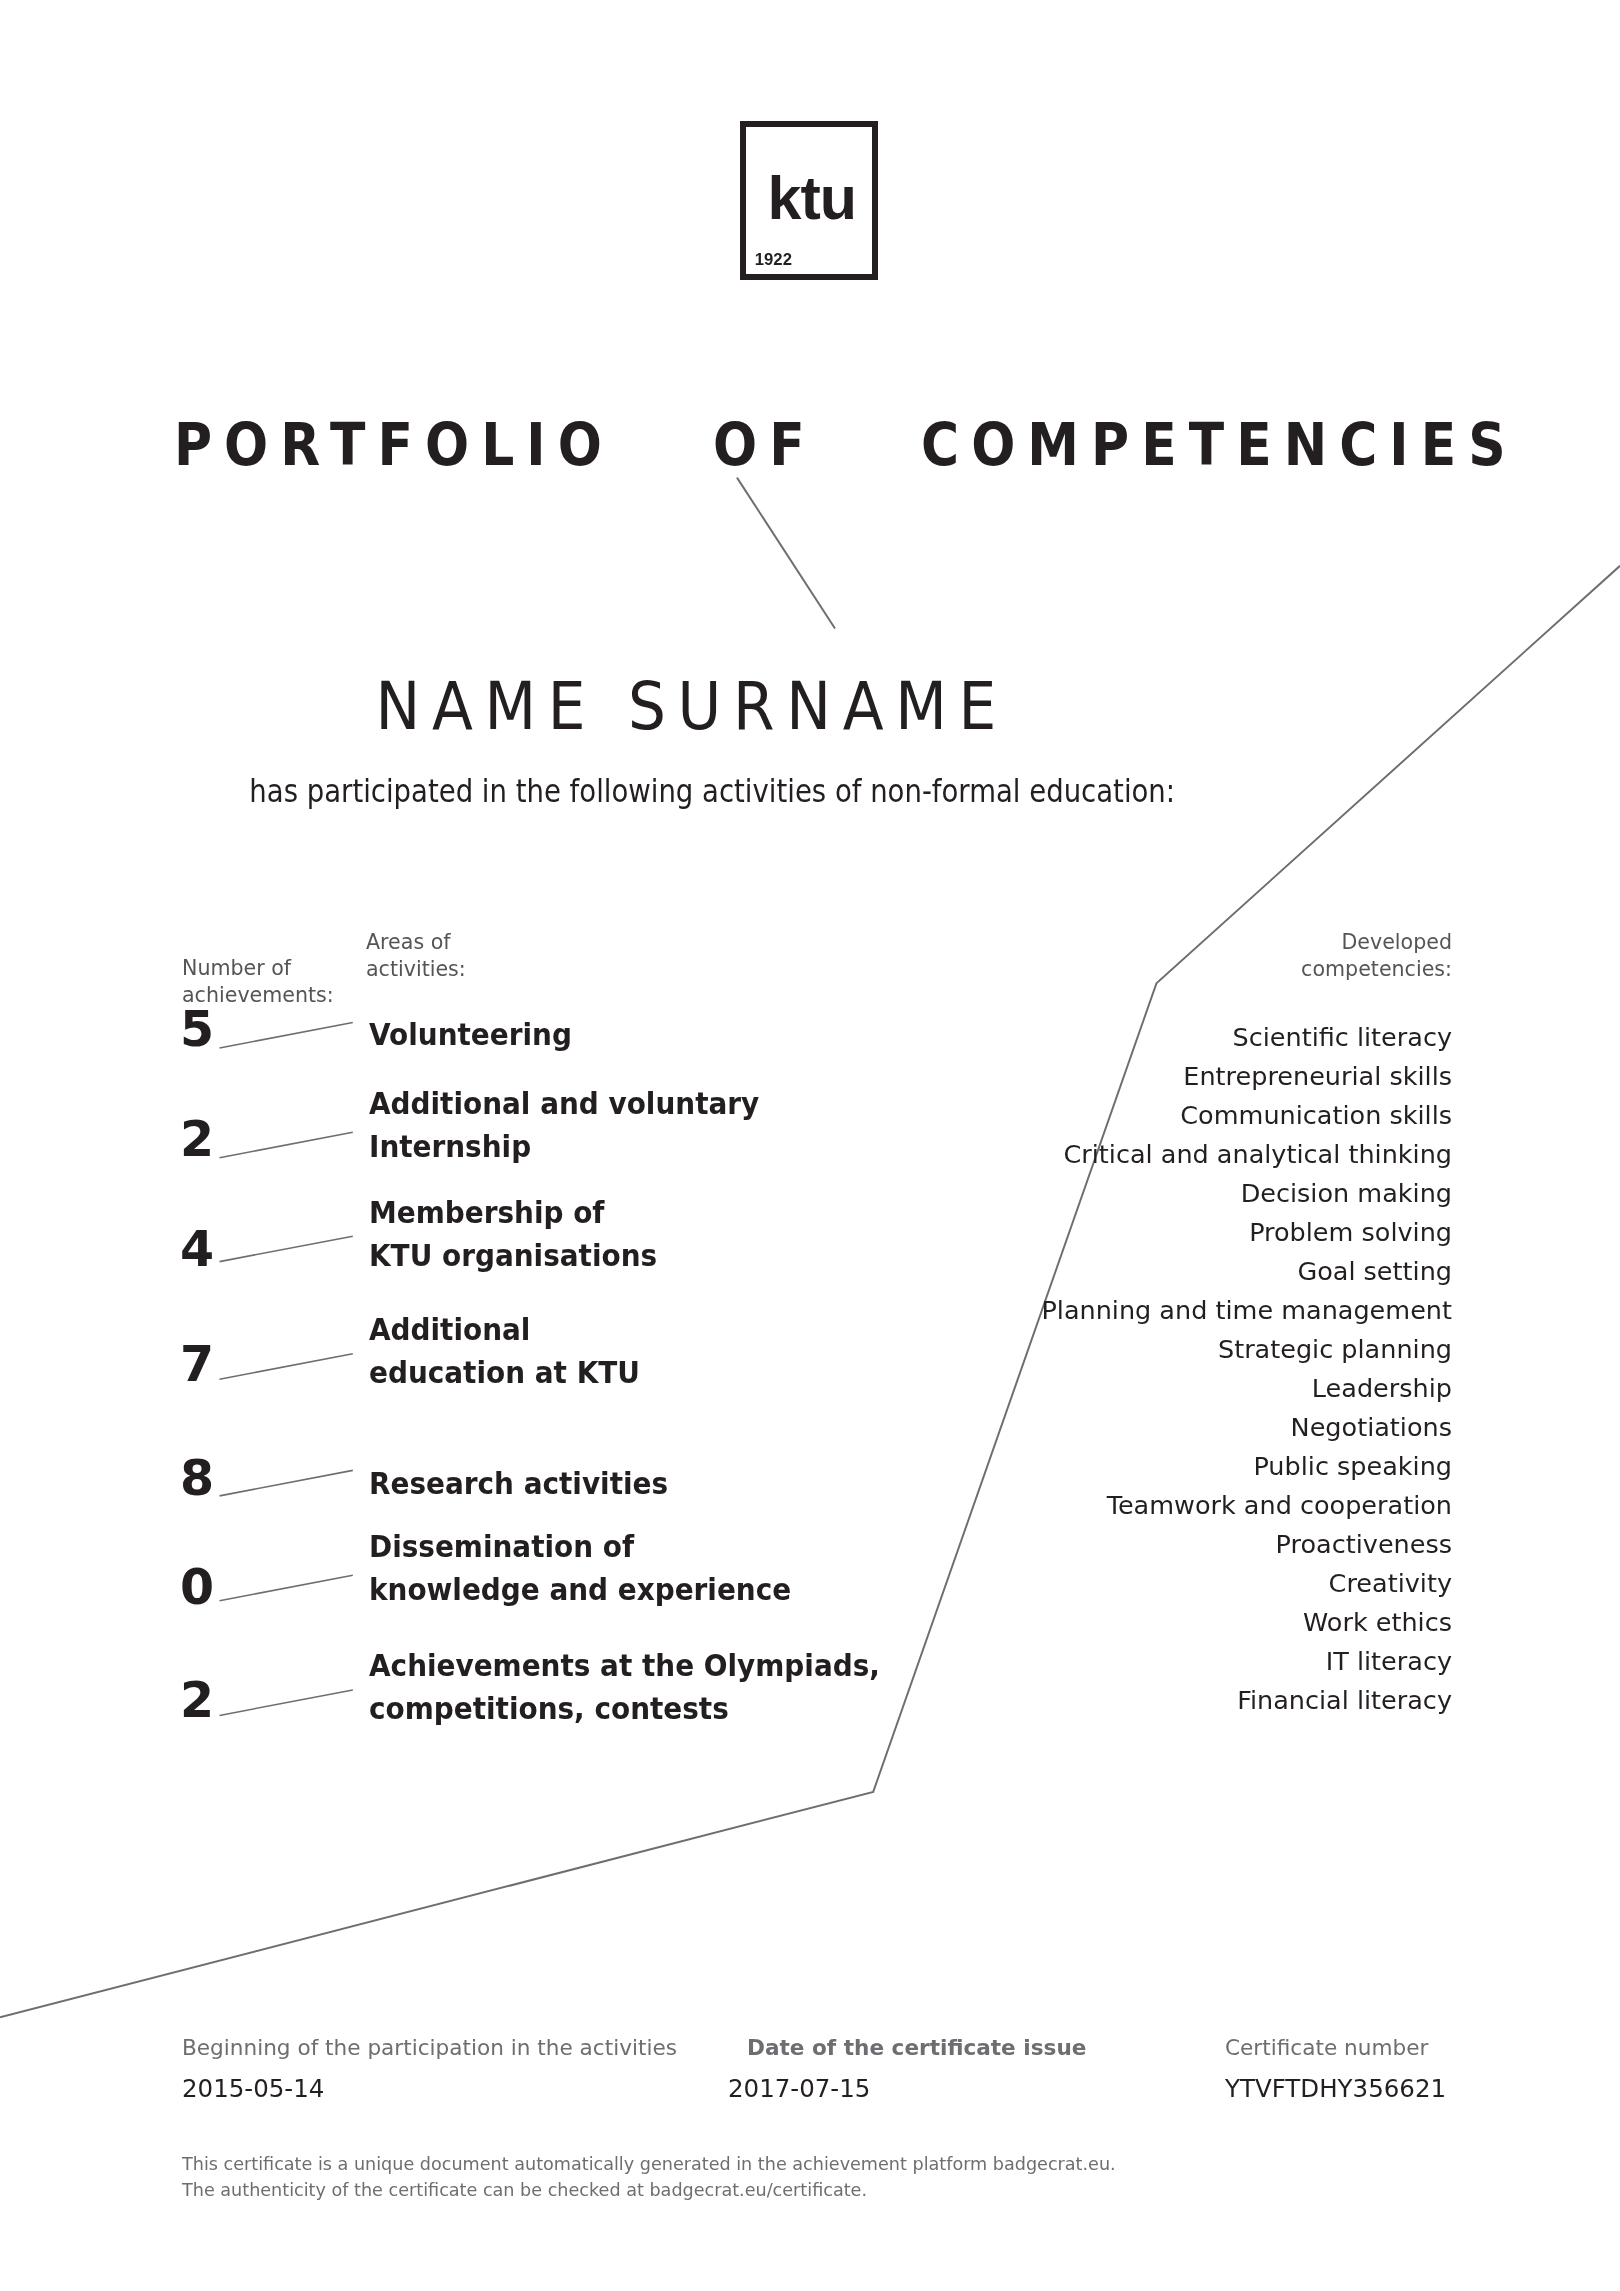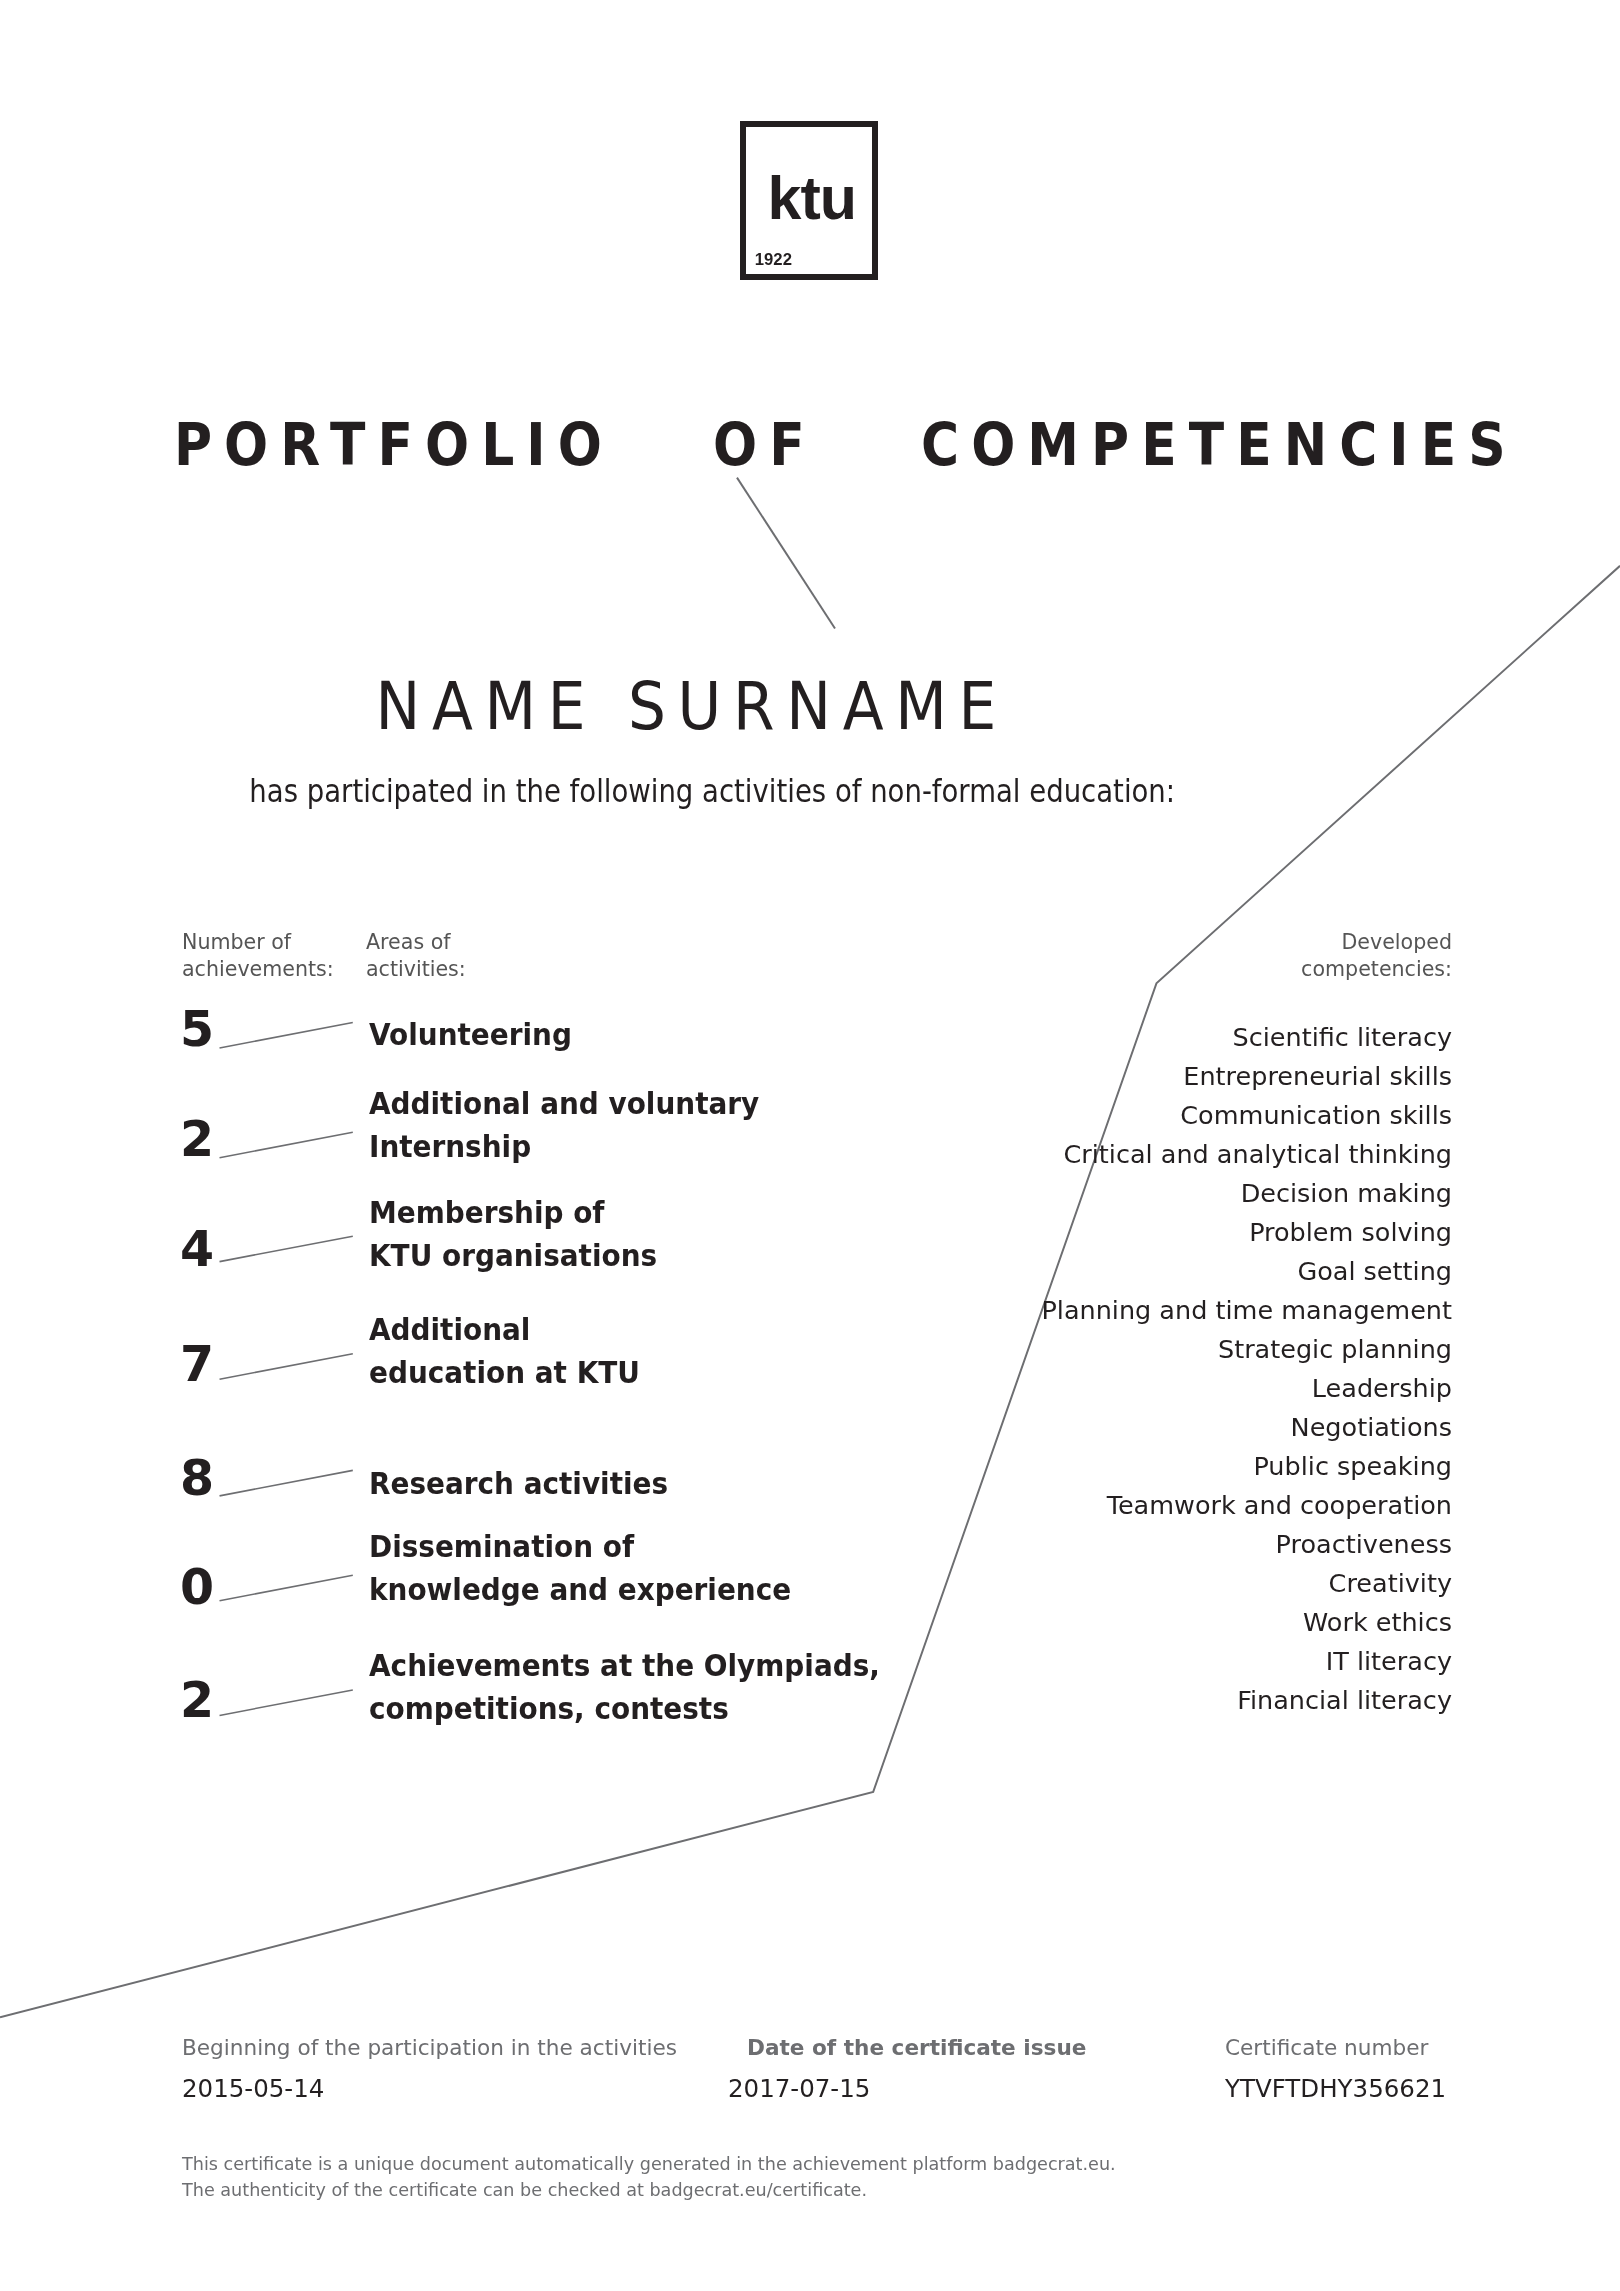--- a/index.html
+++ b/index.html
@@ -54,21 +54,21 @@
 
 <div>
   <span class="title-word" style="left:174px;">PORTFOLIO</span>
   <span class="title-word" style="left:713px;">OF</span>
   <span class="title-word" style="left:921px;">COMPETENCIES</span>
 </div>
 
 <div class="name"><span>NAME SURNAME</span></div>
 <div class="subtitle"><span>has participated in the following activities of non-formal education:</span></div>
 
-<div class="col-head" style="left:182px; top:929px;">
+<div class="col-head" style="left:182px; top:955px;">
   <div>Number of</div>
   <div>achievements:</div>
 </div>
 <div class="col-head" style="left:366px; top:929px;">
   <div>Areas of</div>
   <div>activities:</div>
 </div>
 <div class="col-head right" style="right:168px; top:929px;">
   <div>Developed</div>
   <div>competencies:</div>

